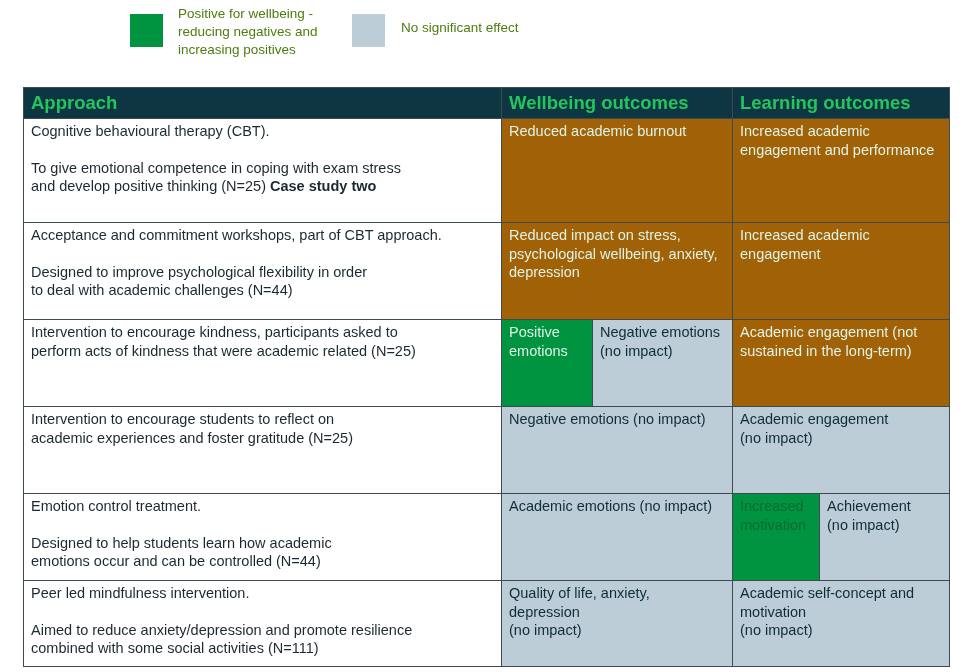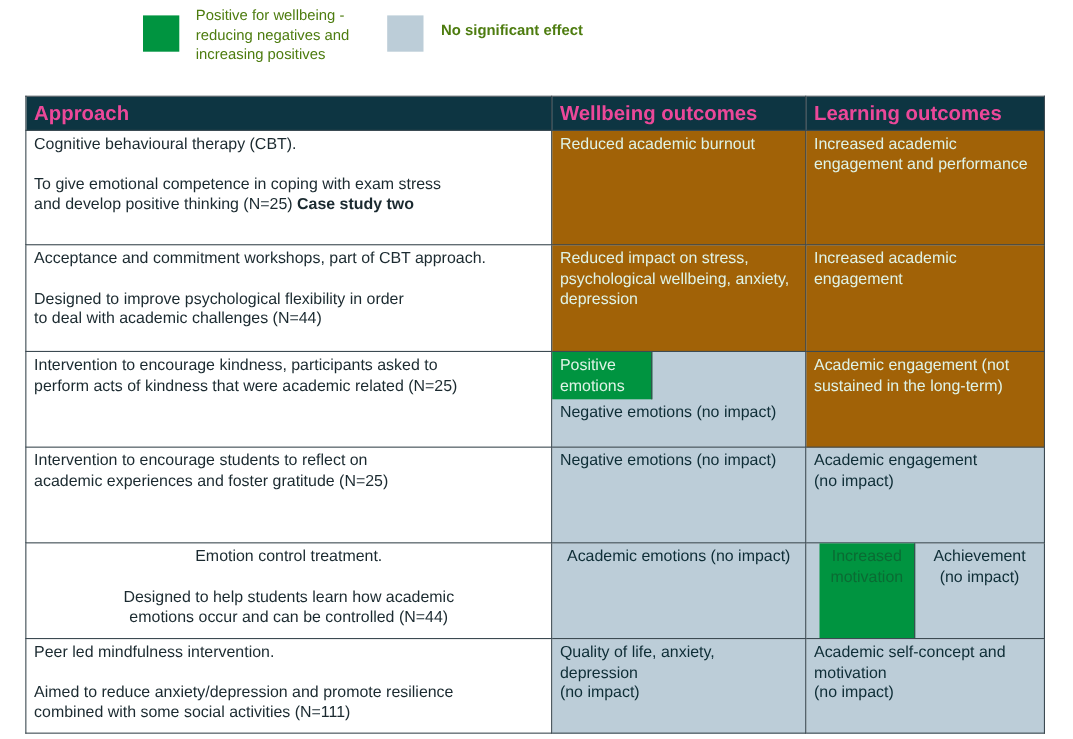--- a/index.html
+++ b/index.html
@@ -5,21 +5,21 @@
   html, body { margin:0; padding:0; background:#ffffff; }
   body { width:975px; height:672px; position:relative; overflow:hidden;
          font-family:"Liberation Sans", sans-serif; color:#0d2a33; }
   .legend { position:absolute; top:0; left:0; width:975px; height:80px; }
   .swatch { position:absolute; width:33px; height:33px; }
   .legend-text { position:absolute; font-size:13.5px; line-height:18px; color:#4d7c0f; }
   table { position:absolute; left:23px; top:87px; border-collapse:collapse;
           table-layout:fixed; width:926px; }
   td, th { border:1px solid #3c4a52; vertical-align:top; padding:3px 7px 3px 7px;
            font-size:14.5px; line-height:18.5px; }
-  th { background:#0d3542; color:#ec4899; text-align:left; font-size:18.5px;
+  th { background:#0d3542; color:#22c55e; text-align:left; font-size:18.5px;
        font-weight:bold; height:23px; padding:3px 7px; line-height:24px; }
   td.approach { background:#ffffff; color:#1b2a30; }
   td.pos { background:#a16207; color:#dff3e6; }
   td.none { background:#bccdd8; color:#0e2d36; }
   .para + .para { margin-top:18px; }
   .bold { font-weight:bold;text-align:right; }
   .split { display:flex; height:100%; }
   td.split-cell { padding:0; }
   .half { padding:3px 7px; box-sizing:border-box; }
 </style>
@@ -27,21 +27,21 @@
 <body>
 
 <div class="legend">
   <div class="swatch" style="left:130px;top:14px;background:#009440;"></div>
   <div class="legend-text" style="left:178px;top:5px;">
     <div>Positive for wellbeing -</div>
     <div>reducing negatives and</div>
     <div>increasing positives</div>
   </div>
   <div class="swatch" style="left:352px;top:14px;background:#bccdd8;"></div>
-  <div class="legend-text" style="left:401px;top:19px;font-weight:bold;">No significant effect</div>
+  <div class="legend-text" style="left:401px;top:19px;">No significant effect</div>
 </div>
 
 <table>
   <colgroup>
     <col style="width:478px">
     <col style="width:231px">
     <col style="width:217px">
   </colgroup>
   <tbody>
       <tr>
@@ -73,52 +73,52 @@
     <td class="pos">Reduced impact on stress, psychological wellbeing, anxiety, depression</td>
     <td class="pos">Increased academic engagement</td>
   </tr>
 
   <tr style="height:86px;">
     <td class="approach">
       <div>Intervention to encourage kindness, participants asked to</div>
       <div>perform acts of kindness that were academic related (N=25)</div>
     </td>
     <td class="split-cell" style="background:#bccdd8;">
-      <div class="split" style="min-height:86px;flex-direction:column;">
+      <div class="split" style="min-height:86px;">
         <div class="half" style="width:91px;background:#009440;color:#dff3e6;border-right:1px solid #3c4a52;">Positive emotions</div>
         <div class="half" style="flex:1;color:#0e2d36;">Negative emotions (no impact)</div>
       </div>
     </td>
     <td class="pos">Academic engagement (not sustained in the long-term)</td>
   </tr>
 
   <tr style="height:87px;">
     <td class="approach">
       <div>Intervention to encourage students to reflect on</div>
       <div>academic experiences and foster gratitude (N=25)</div>
     </td>
     <td class="none">Negative emotions (no impact)</td>
     <td class="none">
       <div>Academic engagement</div>
       <div>(no impact)</div>
     </td>
   </tr>
 
-  <tr style="height:86px;text-align:center;">
+  <tr style="height:86px;">
     <td class="approach">
       <div class="para">Emotion control treatment.</div>
       <div class="para">
         <div>Designed to help students learn how academic</div>
         <div>emotions occur and can be controlled (N=44)</div>
       </div>
     </td>
     <td class="none">Academic emotions (no impact)</td>
     <td class="split-cell" style="background:#bccdd8;">
       <div class="split" style="min-height:86px;">
-        <div class="half" style="width:87px;background:#009440;color:#0a6b33;border-right:1px solid #3c4a52;margin-left:12px;">Increased motivation</div>
+        <div class="half" style="width:87px;background:#009440;color:#0a6b33;border-right:1px solid #3c4a52;">Increased motivation</div>
         <div class="half" style="flex:1;color:#0e2d36;">
           <div>Achievement</div>
           <div>(no impact)</div>
         </div>
       </div>
     </td>
   </tr>
 
   <tr style="height:86px;">
     <td class="approach">

